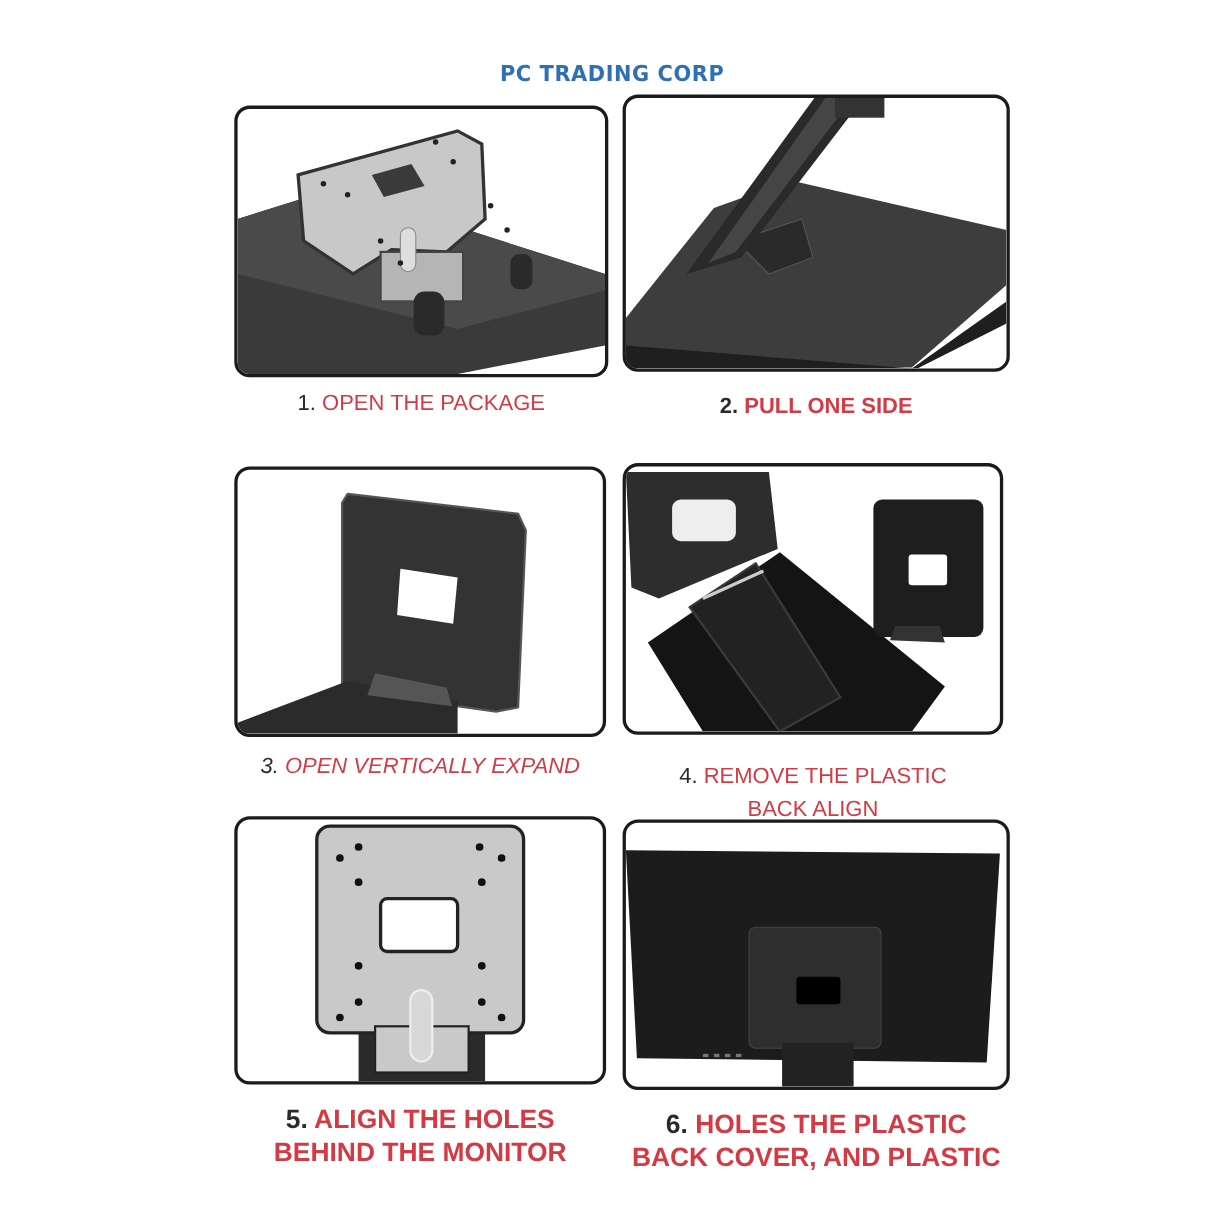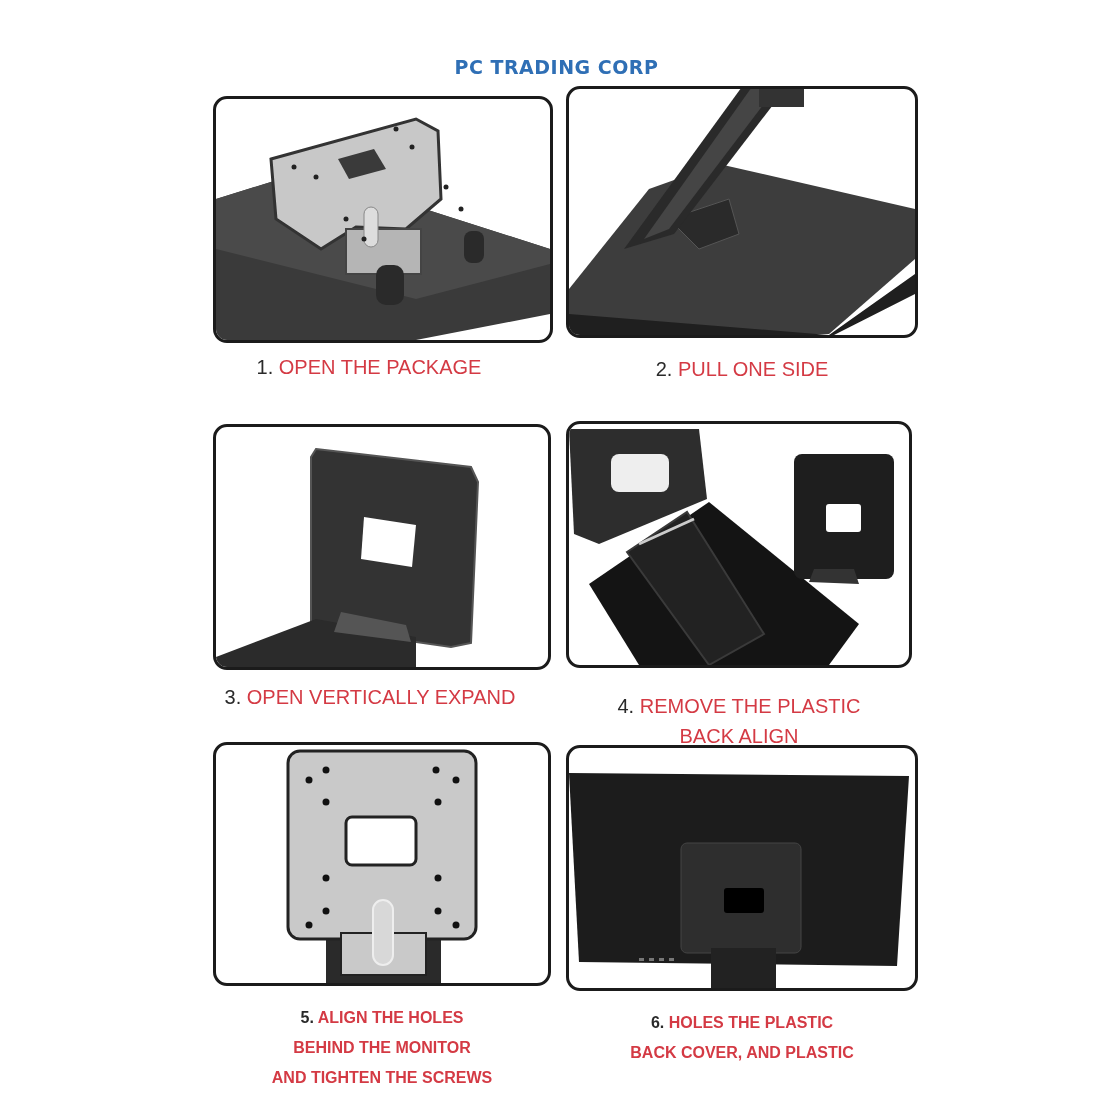--- a/index.html
+++ b/index.html
@@ -1,21 +1,21 @@
 <!DOCTYPE html>
 <html><head>
 <meta charset="utf-8">
 <style>
   html, body { margin: 0; padding: 0; background: #ffffff; }
   body { width: 1113px; height: 1116px; position: relative; overflow: hidden; font-family: "Liberation Sans", sans-serif; }
   .brand { position: absolute; top: 56px; left: 0; width: 1113px; text-align: center; color: #2f6fb5; font-family: "DejaVu Sans", sans-serif; font-weight: bold; font-size: 19px; letter-spacing: 0.5px; transform: scaleY(1.05); }
   .panel { position: absolute; border: 3px solid #1b1b1b; border-radius: 14px; background: #fff; overflow: hidden; box-sizing: border-box; }
   .caption { position: absolute; text-align: center; font-size: 20px; line-height: 30px; color: #d43a44; }
   .caption .num { color: #2a2a2a; }
-  .caption.b { font-weight: bold; font-size: 16px; }
+  .caption.b { font-weight: bold; font-size: 24px; }
   svg { display: block; }
 </style>
 </head>
 <body>
 
 <div class="brand">PC TRADING CORP</div>
 
 <div class="panel" style="left:213px;top:96px;width:340px;height:247px;">
   <svg width="334" height="241" viewBox="0 0 334 241">
     <polygon points="0,100 90,72 334,150 334,215 200,241 0,241" fill="#3a3a3a"></polygon>
@@ -31,47 +31,47 @@
         <circle cx="180" cy="30" r="2.5"></circle>
         <circle cx="196" cy="48" r="2.5"></circle>
       <circle cx="100" cy="78" r="2.5"></circle>
         <circle cx="230" cy="88" r="2.5"></circle>
         <circle cx="130" cy="120" r="2.5"></circle>
       <circle cx="148" cy="140" r="2.5"></circle>
         <circle cx="245" cy="110" r="2.5"></circle>
     </g>
   </svg>
 </div>
-<div class="caption" style="left:199px;top:352px;width:340px;">
+<div class="caption" style="left:213px;top:352px;width:340px;">
   <span class="num">1.</span> <span>OPEN THE PACKAGE</span><br>
 </div>
 
 <div class="panel" style="left:566px;top:86px;width:352px;height:252px;">
   <svg width="346" height="246" viewBox="0 0 346 246">
     <polygon points="0,200 80,100 150,75 346,120 346,170 260,245 0,245" fill="#3d3d3d"></polygon>
     <polygon points="0,225 260,246 346,185 346,205 265,246 0,246" fill="#1f1f1f"></polygon>
     <polygon points="100,130 160,110 170,145 130,160" fill="#2a2a2a" stroke="#555"></polygon>
     <polygon points="175,-5 220,-5 105,145 55,160" fill="#2a2a2a"></polygon>
     <polygon points="185,-5 210,-5 100,140 75,150" fill="#454545"></polygon>
     <rect x="190" y="0" width="45" height="18" fill="#333"></rect>
   </svg>
 </div>
-<div class="caption" style="left:566px;top:354px;width:352px;">
+<div class="caption" style="left:566px;top:354px;width:352px;font-weight:bold;">
   <span class="num">2.</span> <span>PULL ONE SIDE</span>
 </div>
 
 <div class="panel" style="left:213px;top:424px;width:338px;height:246px;">
   <svg width="332" height="240" viewBox="0 0 332 240">
     <polygon points="100,22 255,40 262,55 255,216 235,220 95,200 95,30" fill="#333" stroke="#555" stroke-width="2"></polygon>
     <polygon points="148,90 200,98 196,140 145,132" fill="#fff"></polygon>
     <polygon points="0,230 100,192 200,210 200,240 0,240" fill="#2b2b2b"></polygon>
     <polygon points="125,185 190,198 195,215 118,205" fill="#555"></polygon>
   </svg>
 </div>
-<div class="caption" style="left:201px;top:682px;width:338px;">
+<div class="caption" style="left:213px;top:682px;width:338px;font-style:italic;">
   <span class="num">3.</span> <span>OPEN VERTICALLY EXPAND</span>
 </div>
 
 <div class="panel" style="left:566px;top:421px;width:346px;height:247px;">
   <svg width="340" height="241" viewBox="0 0 340 241">
     <polygon points="0,5 130,5 138,75 30,120 5,110" fill="#2d2d2d"></polygon>
     <rect x="42" y="30" width="58" height="38" rx="8" fill="#eee"></rect>
     <polygon points="20,160 140,78 290,200 260,241 70,241" fill="#141414"></polygon>
     <polygon points="58,128 118,88 195,210 140,241" fill="#222" stroke="#3a3a3a" stroke-width="2"></polygon>
     <line x1="70" y1="120" x2="125" y2="95" stroke="#ccc" stroke-width="3"></line>
@@ -104,21 +104,20 @@
       <circle cx="110" cy="166" r="3.5"></circle>
         <circle cx="222" cy="166" r="3.5"></circle>
       <circle cx="93" cy="180" r="3.5"></circle>
         <circle cx="240" cy="180" r="3.5"></circle>
     </g>
   </svg>
 </div>
 <div class="caption b" style="left:213px;top:1003px;width:338px;">
   <span class="num">5.</span> <span>ALIGN THE HOLES</span><br>
   <span>BEHIND THE MONITOR</span><br>
-  <span>AND TIGHTEN THE SCREWS</span>
 </div>
 
 <div class="panel" style="left:566px;top:745px;width:352px;height:246px;">
   <svg width="346" height="240" viewBox="0 0 346 240">
     <polygon points="0,25 340,28 328,218 10,214" fill="#1c1c1c"></polygon>
     <rect x="112" y="95" width="120" height="110" rx="6" fill="#2e2e2e" stroke="#444"></rect>
     <rect x="155" y="140" width="40" height="25" rx="3" fill="#000"></rect>
     <rect x="142" y="200" width="65" height="40" fill="#222"></rect>
     <g fill="#777">
         <rect x="70" y="210" width="5" height="3"></rect>

